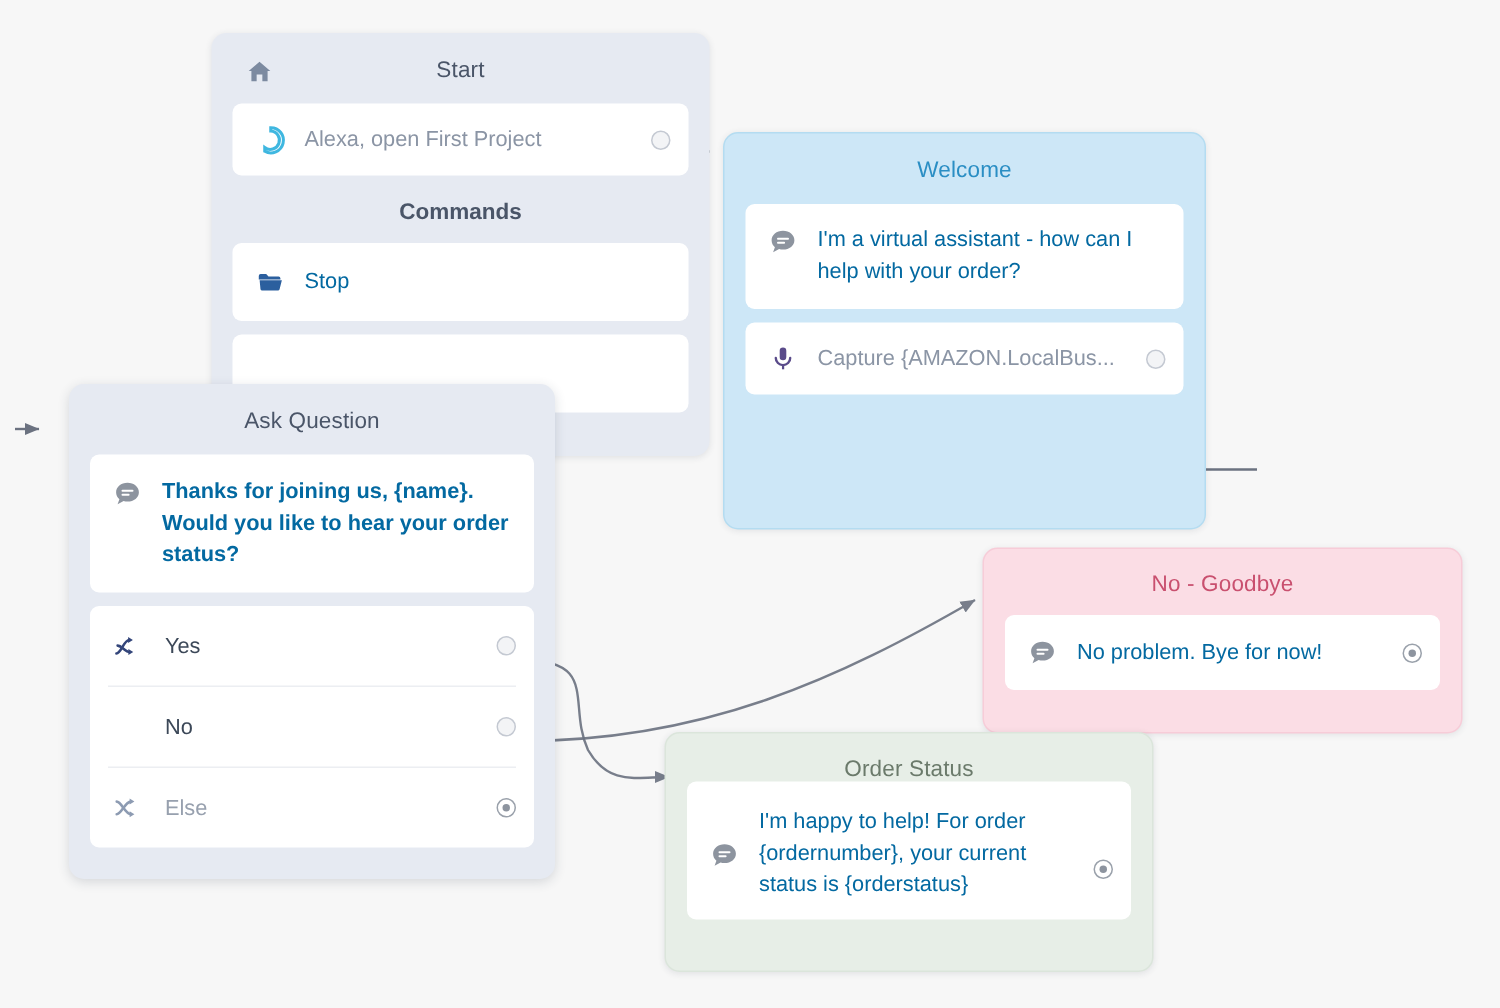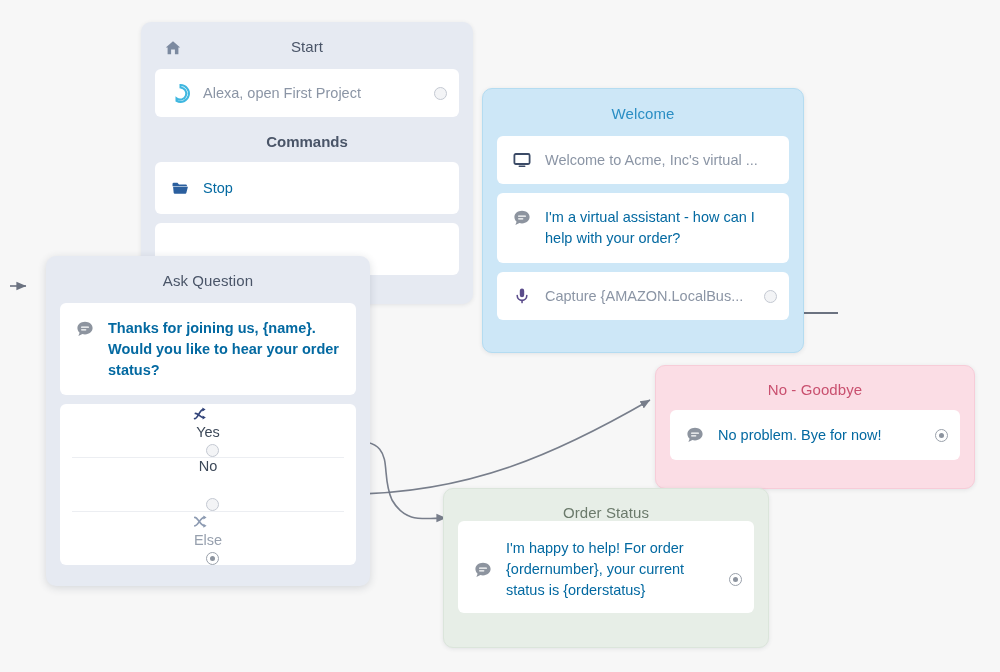--- a/index.html
+++ b/index.html
@@ -137,21 +137,20 @@
     background: #fff;
     border-radius: 6px;
     padding: 0 12px;
     margin-top: 0;
   }
   .branch {
     display: flex;
     align-items: center;
     min-height: 53px;
     border-bottom: 1px solid #eceef2;
-    flex-direction: column;
   }
   .branch:last-child { border-bottom: none; }
   .branch .ico {
     width: 26px; min-width: 26px;
     display: flex; align-items: center; justify-content: center;
     margin-right: 12px;
   }
   .branch .txt { font-size: 14.5px; color: #3c4858; flex: 1; }
   .branch .txt.muted { color: #97a0ae; }
 
@@ -237,29 +236,20 @@
       <div class="row" style="min-height:52px;">
         <span class="txt"></span>
       </div>
     </div>
   </div>
 
   <div class="node" id="node-welcome">
     <div class="node-title">Welcome</div>
     <div class="rows">
 
-      <div class="row" style="min-height:48px;">
-        <span class="ico">
-          <svg width="20" height="20" viewBox="0 0 20 20">
-            <rect x="2.4" y="4" width="15.2" height="10" rx="1.4" fill="none" stroke="#3b4a66" stroke-width="1.8"></rect>
-            <rect x="6.5" y="15.4" width="7" height="1.6" rx=".8" fill="#3b4a66"></rect>
-          </svg>
-        </span>
-        <span class="txt muted">Welcome to Acme, Inc's virtual ...</span>
-      </div>
 
       <div class="row" style="align-items:flex-start; min-height:70px; padding-top:14px;">
         <span class="ico" style="margin-top:1px;">
           <svg width="20" height="20" viewBox="0 0 20 20">
             <path d="M10 2.8 c4.3 0 7.6 2.8 7.6 6.3 c0 3.5 -3.3 6.3 -7.6 6.3 c-0.9 0 -1.8 -0.1 -2.6 -0.4 l-4 2.1 l1.2 -3.3 c-1.4 -1.2 -2.2 -2.8 -2.2 -4.7 c0 -3.5 3.3 -6.3 7.6 -6.3 z" fill="#8d949f"></path>
             <rect x="6" y="7.5" width="8" height="1.3" rx=".65" fill="#fff"></rect>
             <rect x="6" y="10.2" width="5.4" height="1.3" rx=".65" fill="#fff"></rect>
           </svg>
         </span>
         <span class="txt">I'm a virtual assistant - how can I help with your order?</span>

